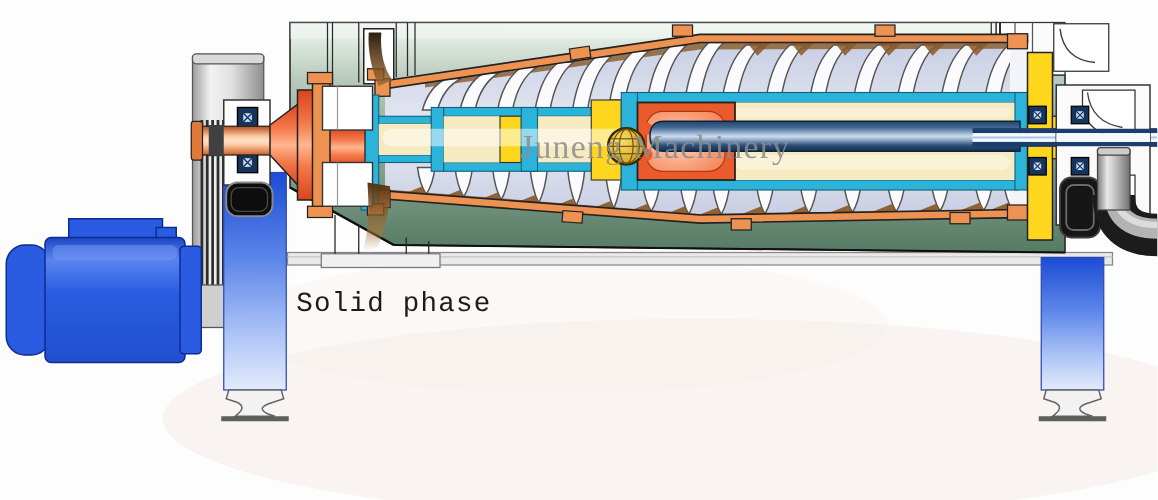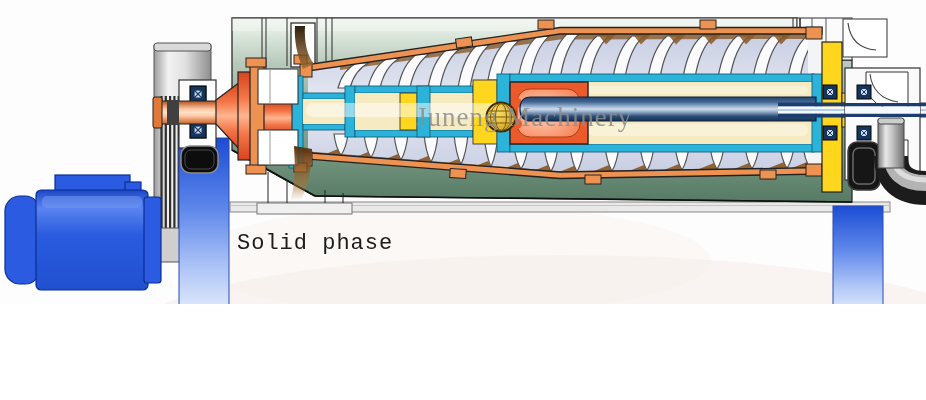--- a/index.html
+++ b/index.html
@@ -1,16 +1,16 @@
 <!DOCTYPE html>
 <html style="--bowl_wall_orange: #ee9251; --conveyor_cyan: #2cb3da; --hub_cream: #f6ebc0; --end_cap_yellow: #ffd61e; --feed_chamber_red: #ea5a2b; --bowl_interior_lavender: #c8cee3; --sediment_brown: #8a5a28; --motor_blue: #2a5be0; --support_leg_blue: #1d50d8; --casing_green: #7fa08e; --feed_pipe_navy: #1c3d6e; --watermark_gray: #8d8d8d; --label_black: #1c1c1c;"><head>
 <meta charset="utf-8">
 <style>
   html,body{margin:0;padding:0;background:#fff;}
-  .stage{position:relative;width:926px;height:304px;overflow:hidden;
+  .stage{position:relative;width:926px;height:400px;overflow:hidden;
          font-family:"Liberation Sans",sans-serif;}
   svg{display:block;}
   text{user-select:none;}
   .wm{font-family:"Liberation Serif",serif;font-size:27px;opacity:.85;letter-spacing:1px;}
   .phase{font-family:"Liberation Mono",monospace;font-size:22px;letter-spacing:1px;}
 </style>
 </head>
 <body>
 
 <div class="stage">

